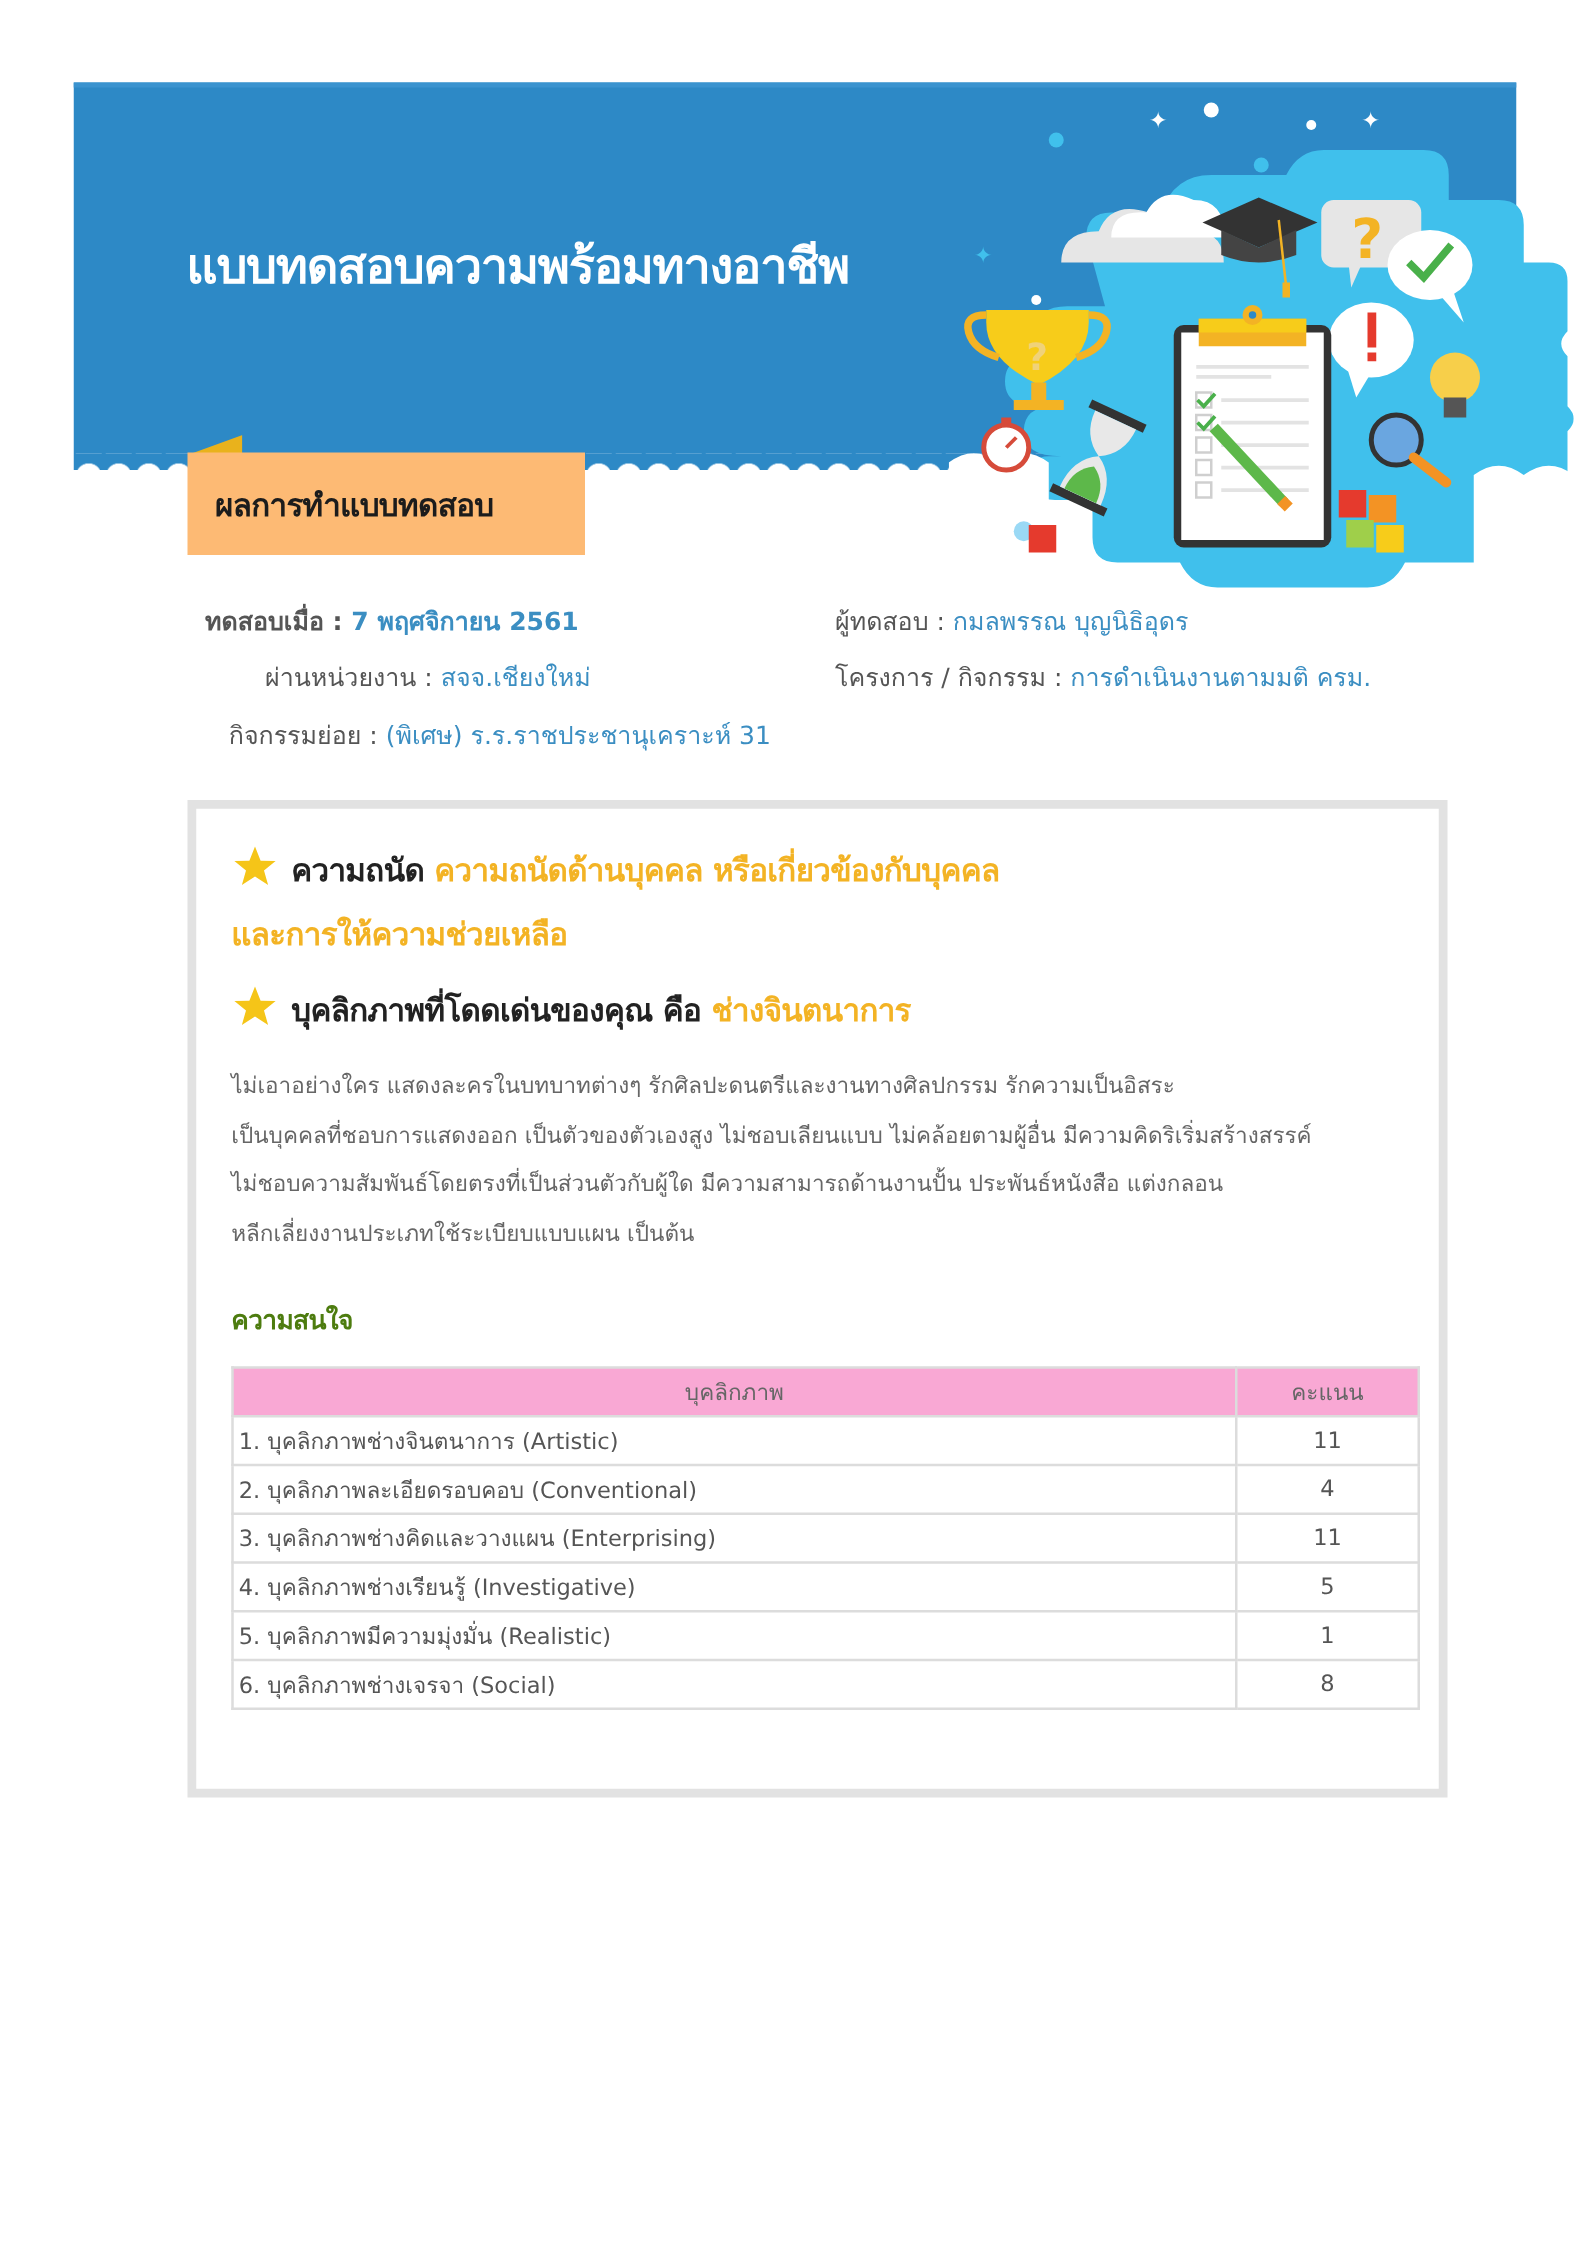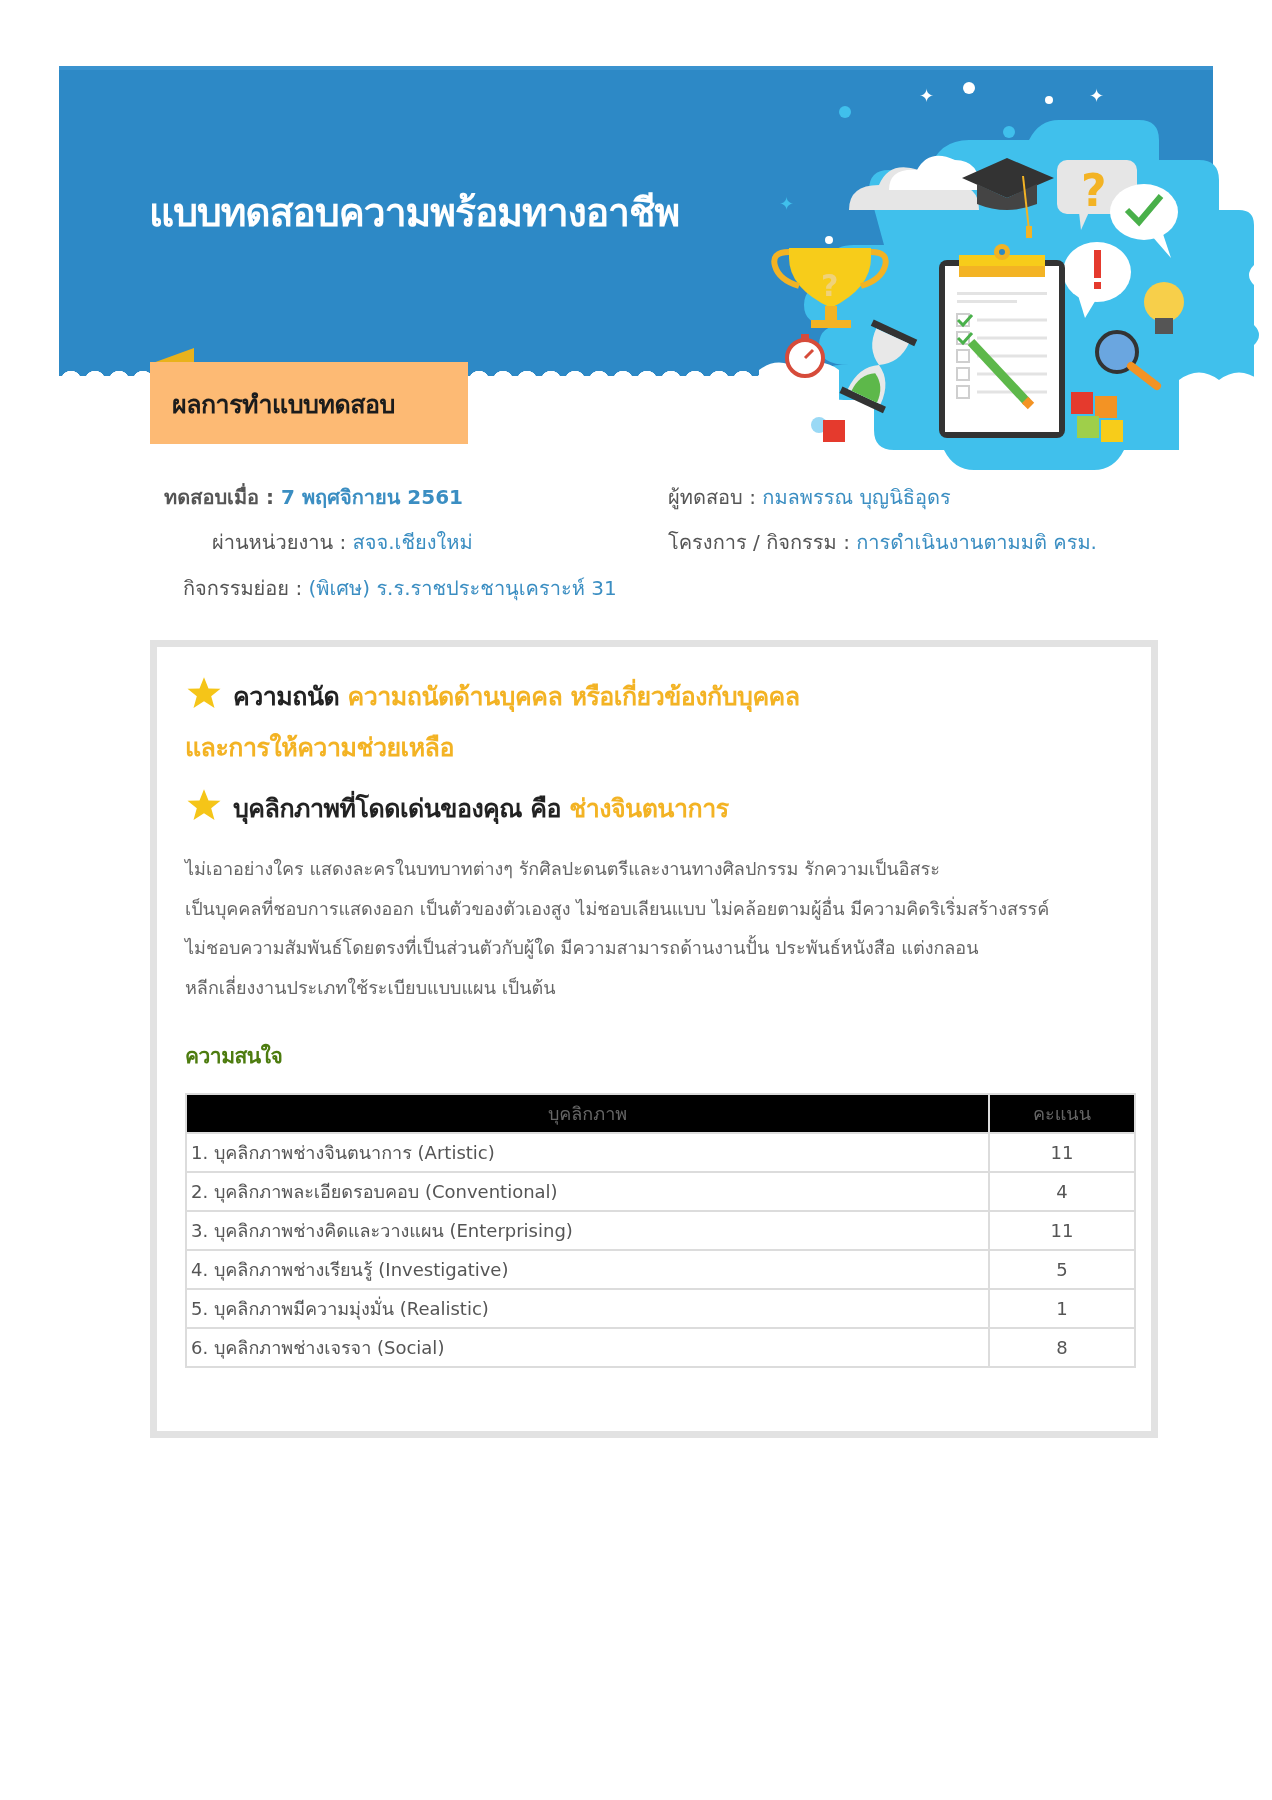--- a/index.html
+++ b/index.html
@@ -48,21 +48,21 @@
     .star { display: inline-block; width: 38px; height: 36px; vertical-align: -6px; margin-right: 10px; }
     .desc { position: absolute; left: 28px; top: 202px; font-size: 18px; line-height: 39.5px; color: #666; width: 940px; }
     .desc div { white-space: nowrap; }
     .sub-heading { position: absolute; left: 28px; top: 392px; font-weight: bold; font-size: 21px; color: #4d7c0f; letter-spacing: -0.5px; }
 
     table.scores {
       position: absolute; left: 28px; top: 446px; width: 951px;
       border-collapse: collapse; font-size: 18px; color: #555;
     }
     table.scores th, table.scores td { border: 2px solid #dcdcdc; height: 39px; padding: 0 4px; font-weight: normal; }
-    table.scores th { background: #000000; text-align: center; color: #666; }
+    table.scores th { background: #f9a8d4; text-align: center; color: #666; }
     table.scores td.score { text-align: center; width: 146px; }
     table.scores th.score-h { width: 146px; }
   </style>
 </head>
 <body>
 
 <div class="banner">
   <div class="banner-top-line"></div>
   <div class="banner-title">แบบทดสอบความพร้อมทางอาชีพ</div>
   <div class="scallop"></div>

